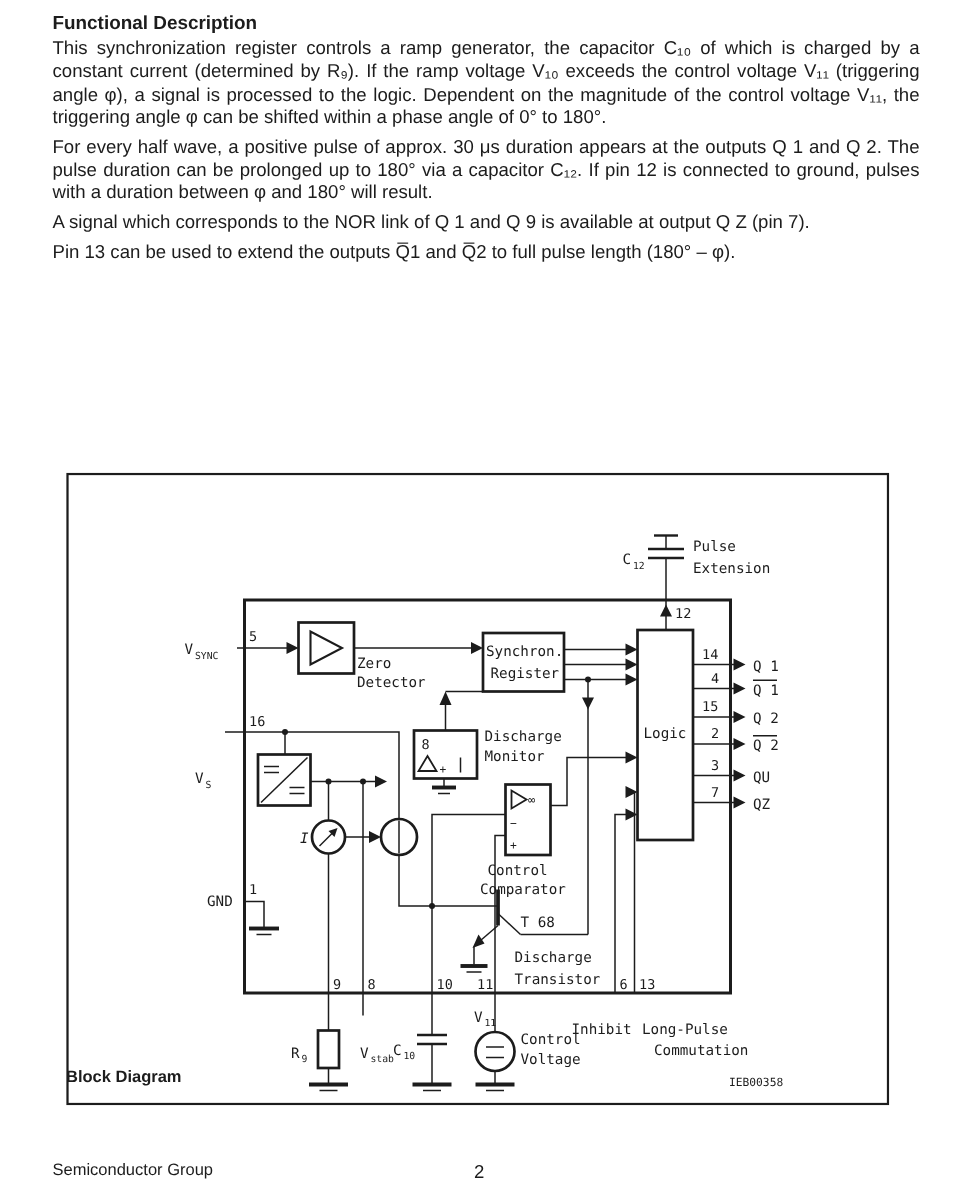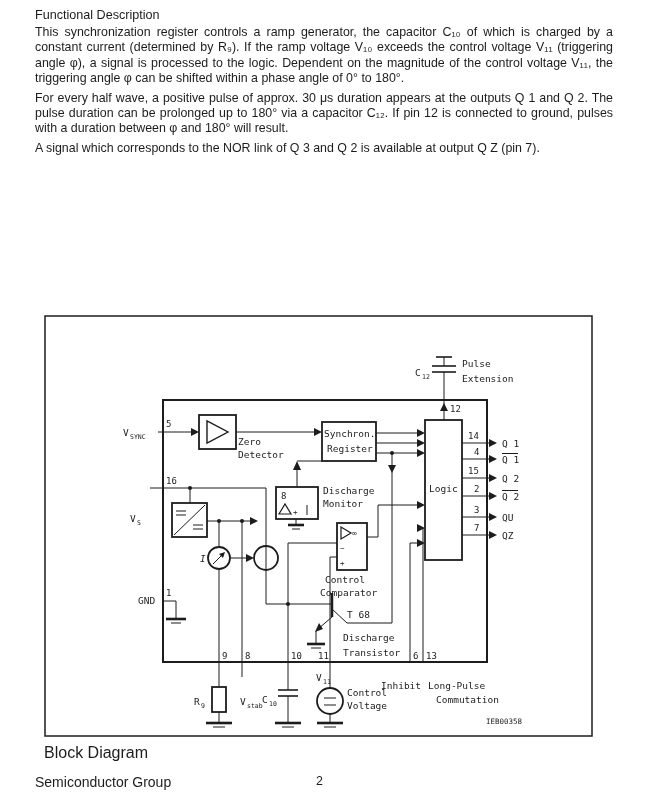--- a/index.html
+++ b/index.html
@@ -1,23 +1,23 @@
 <!DOCTYPE html>
 <html><head>
 <meta charset="utf-8">
 <style>
   html,body{margin:0;padding:0;background:#ffffff;}
   body{width:646px;height:800px;position:relative;overflow:hidden;
        font-family:"Liberation Sans",sans-serif;color:#1c1c1c;}
   .textblock{position:absolute;left:35px;top:8px;width:578px;}
-  .doc-title{font-weight:normal;font-size:12.6px;margin:0 0 3px 0;}
+  .doc-title{font-weight:bold;font-size:12.6px;margin:0 0 3px 0;}
   .textblock p{margin:0 0 4.5px 0;font-size:12.4px;line-height:15.3px;text-align:justify;}
   .diagram{position:absolute;left:44px;top:315px;}
-  .caption{position:absolute;left:44px;top:744px;font-weight:normal;font-size:16px;}
-  .footer-left{position:absolute;left:35px;top:774px;font-size:14px;}
+  .caption{position:absolute;left:44px;top:712px;font-weight:bold;font-size:11px;}
+  .footer-left{position:absolute;left:35px;top:774px;font-size:11px;}
   .footer-page{position:absolute;left:316px;top:774px;font-size:12.4px;}
   svg text{font-family:"DejaVu Sans Mono",monospace;font-size:9.5px;fill:#1c1c1c;}
   svg text.sub{font-size:6.5px;}
   svg text.pin{font-size:9px;}
   svg text.tiny{font-size:7.5px;}
   svg text.inf{font-size:8px;}
   .wire{stroke:#1c1c1c;stroke-width:1;fill:none;}
   .wire2{stroke:#1c1c1c;stroke-width:1.6;fill:none;}
   .box{stroke:#1c1c1c;stroke-width:1.8;fill:#ffffff;}
   .chip{stroke:#1c1c1c;stroke-width:2;fill:none;}
@@ -26,21 +26,22 @@
   .ah{fill:#1c1c1c;stroke:none;}
   .dot{fill:#1c1c1c;stroke:none;}
 </style>
 </head>
 <body>
 
 <div class="textblock">
   <div class="doc-title">Functional Description</div>
   <p>This synchronization register controls a ramp generator, the capacitor C₁₀ of which is charged by a constant current (determined by R₉). If the ramp voltage V₁₀ exceeds the control voltage V₁₁ (triggering angle φ), a signal is processed to the logic. Dependent on the magnitude of the control voltage V₁₁, the triggering angle φ can be shifted within a phase angle of 0° to 180°.</p>
   <p>For every half wave, a positive pulse of approx. 30 μs duration appears at the outputs Q 1 and Q 2. The pulse duration can be prolonged up to 180° via a capacitor C₁₂. If pin 12 is connected to ground, pulses with a duration between φ and 180° will result.</p>
-  <p>A signal which corresponds to the NOR link of Q 3 and Q 2 is available at output Q Z (pin 7).</p>
+  <p>A signal which corresponds to the NOR link of Q 1 and Q 9 is available at output Q Z (pin 7).</p>
+  <p>Pin 13 can be used to extend the outputs Q̅1 and Q̅2 to full pulse length (180° – φ).</p>
 </div>
 
 <div class="diagram">
 <svg width="549" height="422" viewBox="0 0 549 422">
 
   <rect class="frame" x="1" y="1" width="547" height="420"></rect>
 
   <rect class="chip" x="119" y="85" width="324" height="262"></rect>
 
   <line class="wire2" x1="392" y1="42" x2="408" y2="42"></line>

